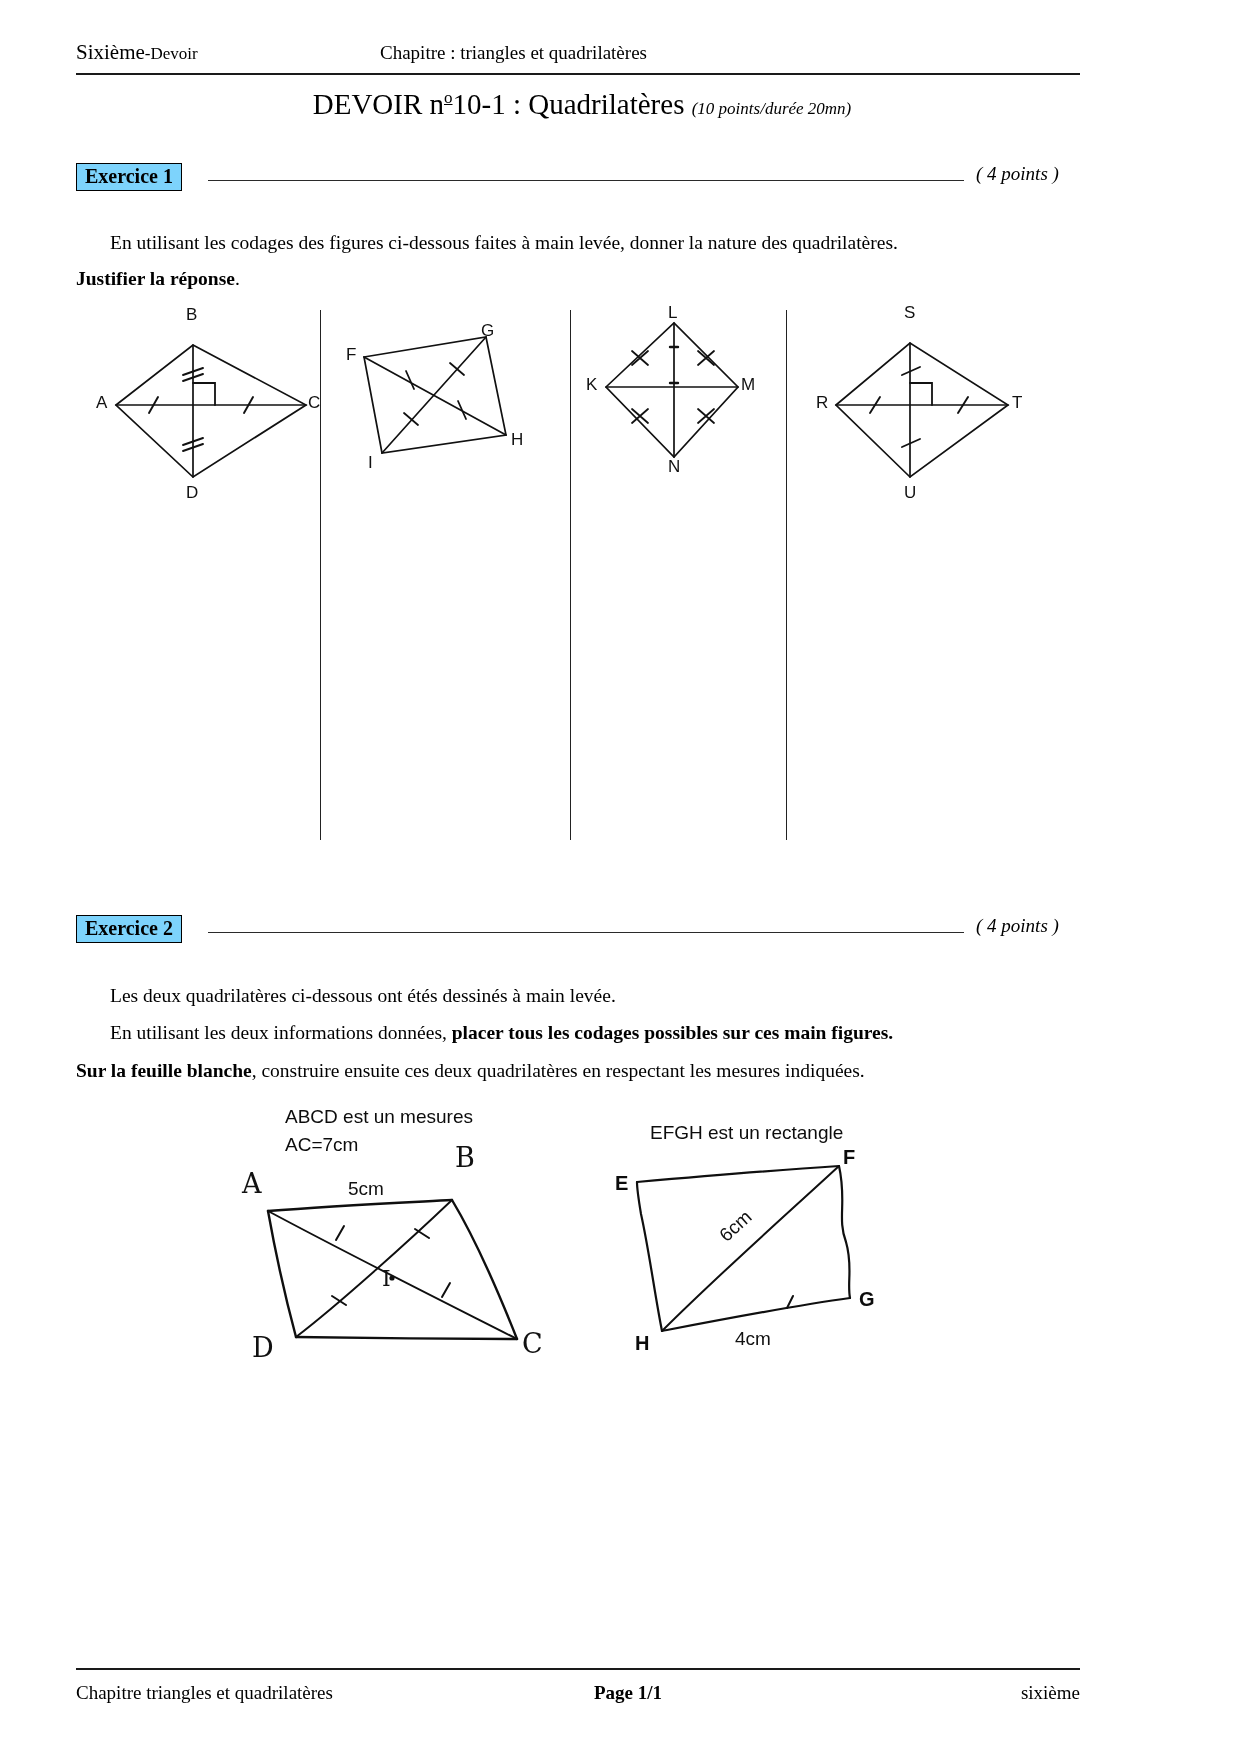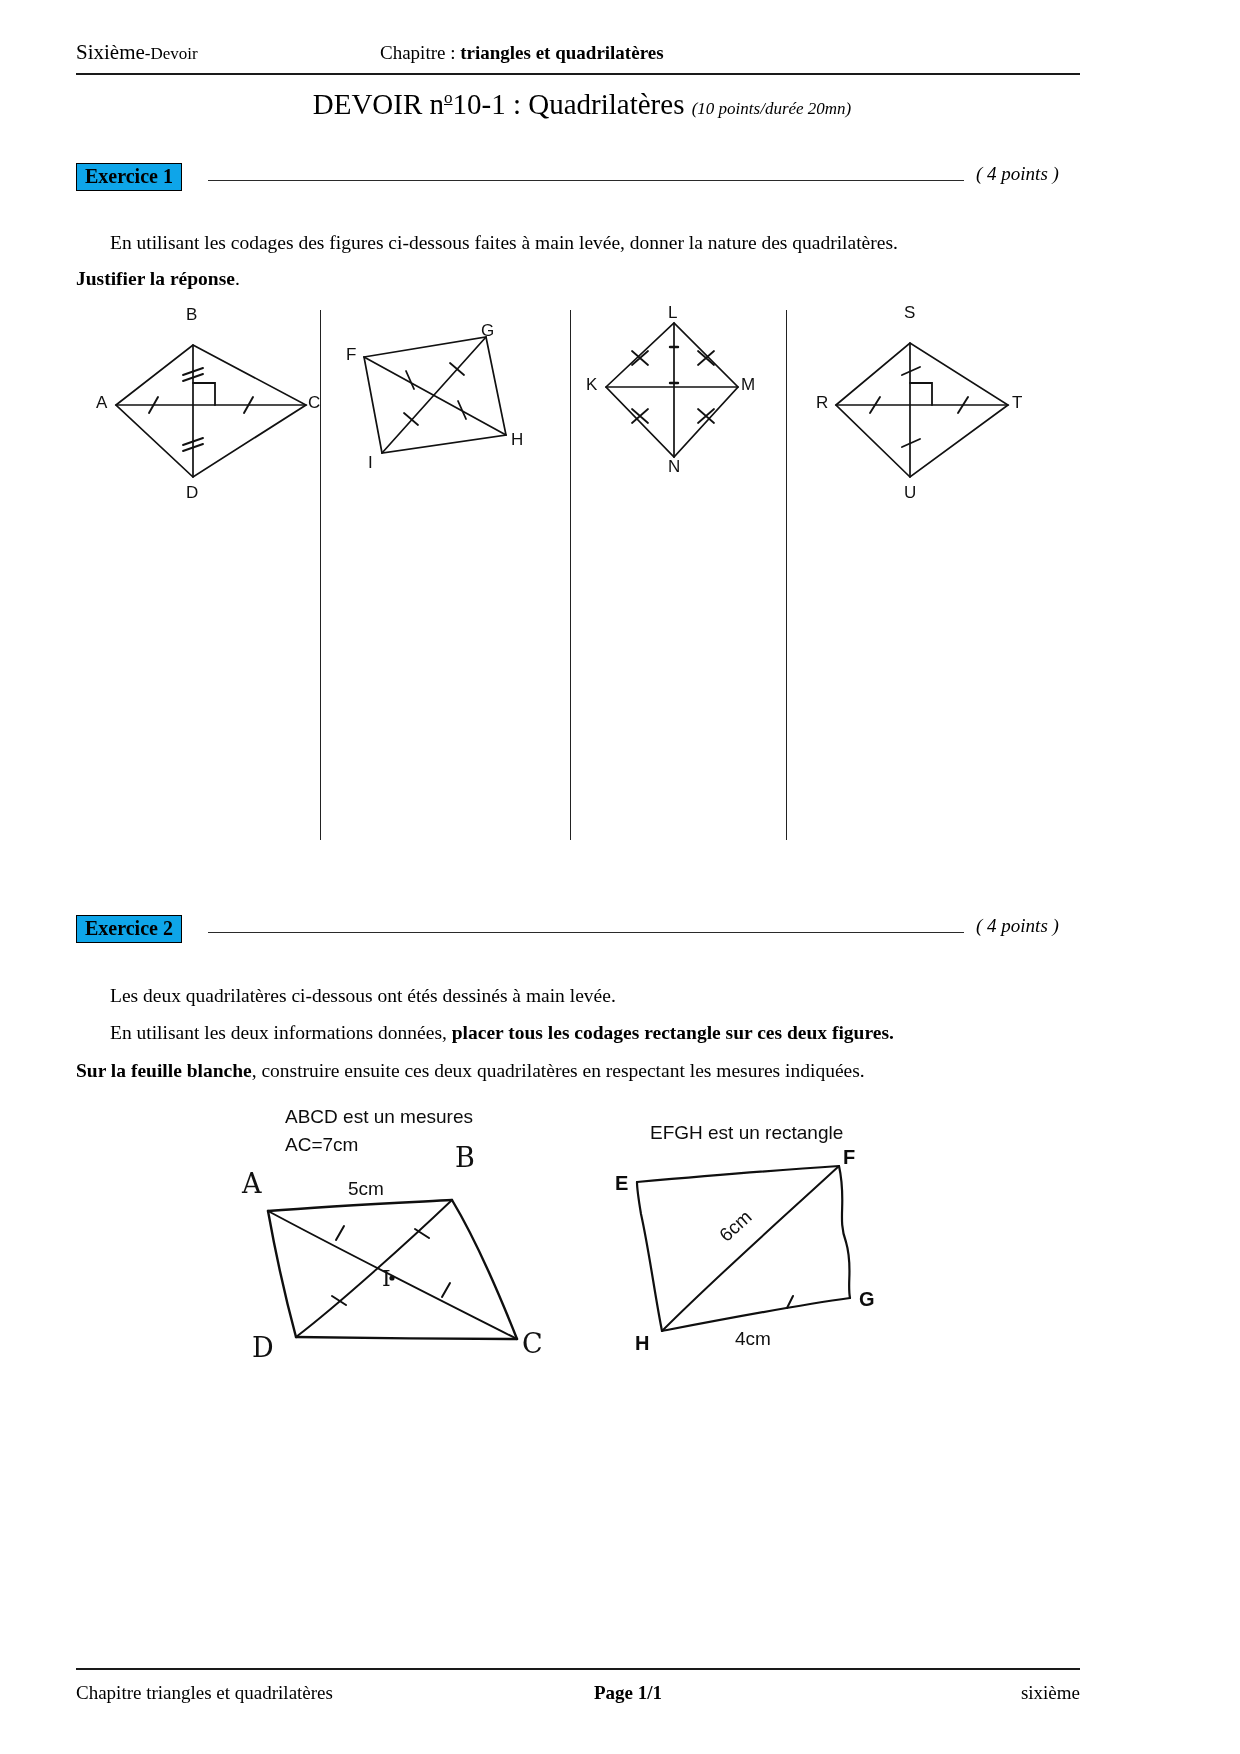--- a/index.html
+++ b/index.html
@@ -30,21 +30,21 @@
     font-size: 21px;
     white-space: nowrap;
     text-align: right;
   }
   .hdr-left .sm { font-size: 17px; }
   .hdr-mid {
     position: absolute; left: 304px; top: 2px;
     font-size: 19px;
     white-space: nowrap;
   }
-  .hdr-mid b { font-weight: bold; }
+  .hdr-mid b { font-weight: normal; }
   .rule-top {
     position: absolute; left: 76px; top: 73px;
     width: 1004px; height: 0;
     border-top: 2.4px solid #1a1a1a;
   }
 
   .title {
     position: absolute; left: 0; top: 88px;
     width: 1164px;
     text-align: center;
@@ -62,21 +62,21 @@
 
   
   .exbar { position: absolute; left: 76px; width: 1004px; height: 34px; }
   .exbox {
     position: absolute; left: 0; top: 0;
     border: 1.6px solid #000;
     padding: 2px 8px 3px 8px;
     font-size: 20px;
     font-weight: bold;
     line-height: 1.05;
-    background: #0ea5e9;
+    background: #7dd3fc;
     white-space: nowrap;
   }
   .exline {
     position: absolute; top: 17px;
     height: 0;
     border-top: 1.8px solid #2a2a2a;
   }
   .expts {
     position: absolute; top: 0px;
     font-size: 19px;
@@ -287,21 +287,21 @@
 
   </div>
 
   <div class="exbar" style="top:915px;">
     <div class="exbox">Exercice 2</div>
     <div class="exline" style="left:132px; width:756px;"></div>
     <div class="expts" style="left:900px;">( 4 points   )</div>
   </div>
 
   <div class="ptext" style="left:110px; top:975px;">Les deux quadrilatères ci-dessous ont étés dessinés à main levée.</div>
-  <div class="ptext" style="left:110px; top:1012px;"><span>En utilisant les deux informations données, </span><b>placer tous les codages rectangle sur ces deux figures.</b></div>
+  <div class="ptext" style="left:110px; top:1012px;"><span>En utilisant les deux informations données, </span><b>placer tous les codages possibles sur ces main figures.</b></div>
   <div class="ptext" style="left:76px; top:1050px;"><b>Sur la feuille blanche</b><span>, construire ensuite ces deux quadrilatères en respectant les mesures indiquées.</span></div>
 
   <div style="position:absolute; left:240px; top:1100px; width:340px; height:290px;">
     <span class="hand-cap" style="left:45px; top:6px;">ABCD est un mesures</span>
     <span class="hand-cap" style="left:45px; top:34px;">AC=7cm</span>
     <span class="hand-meas" style="left:108px; top:78px;">5cm</span>
 
     <svg width="340" height="290" viewBox="0 0 340 290" style="position:absolute; left:0; top:0;">
       <g fill="none" stroke="#0f0f0f" stroke-width="2.4" stroke-linecap="round" stroke-linejoin="round">
 

